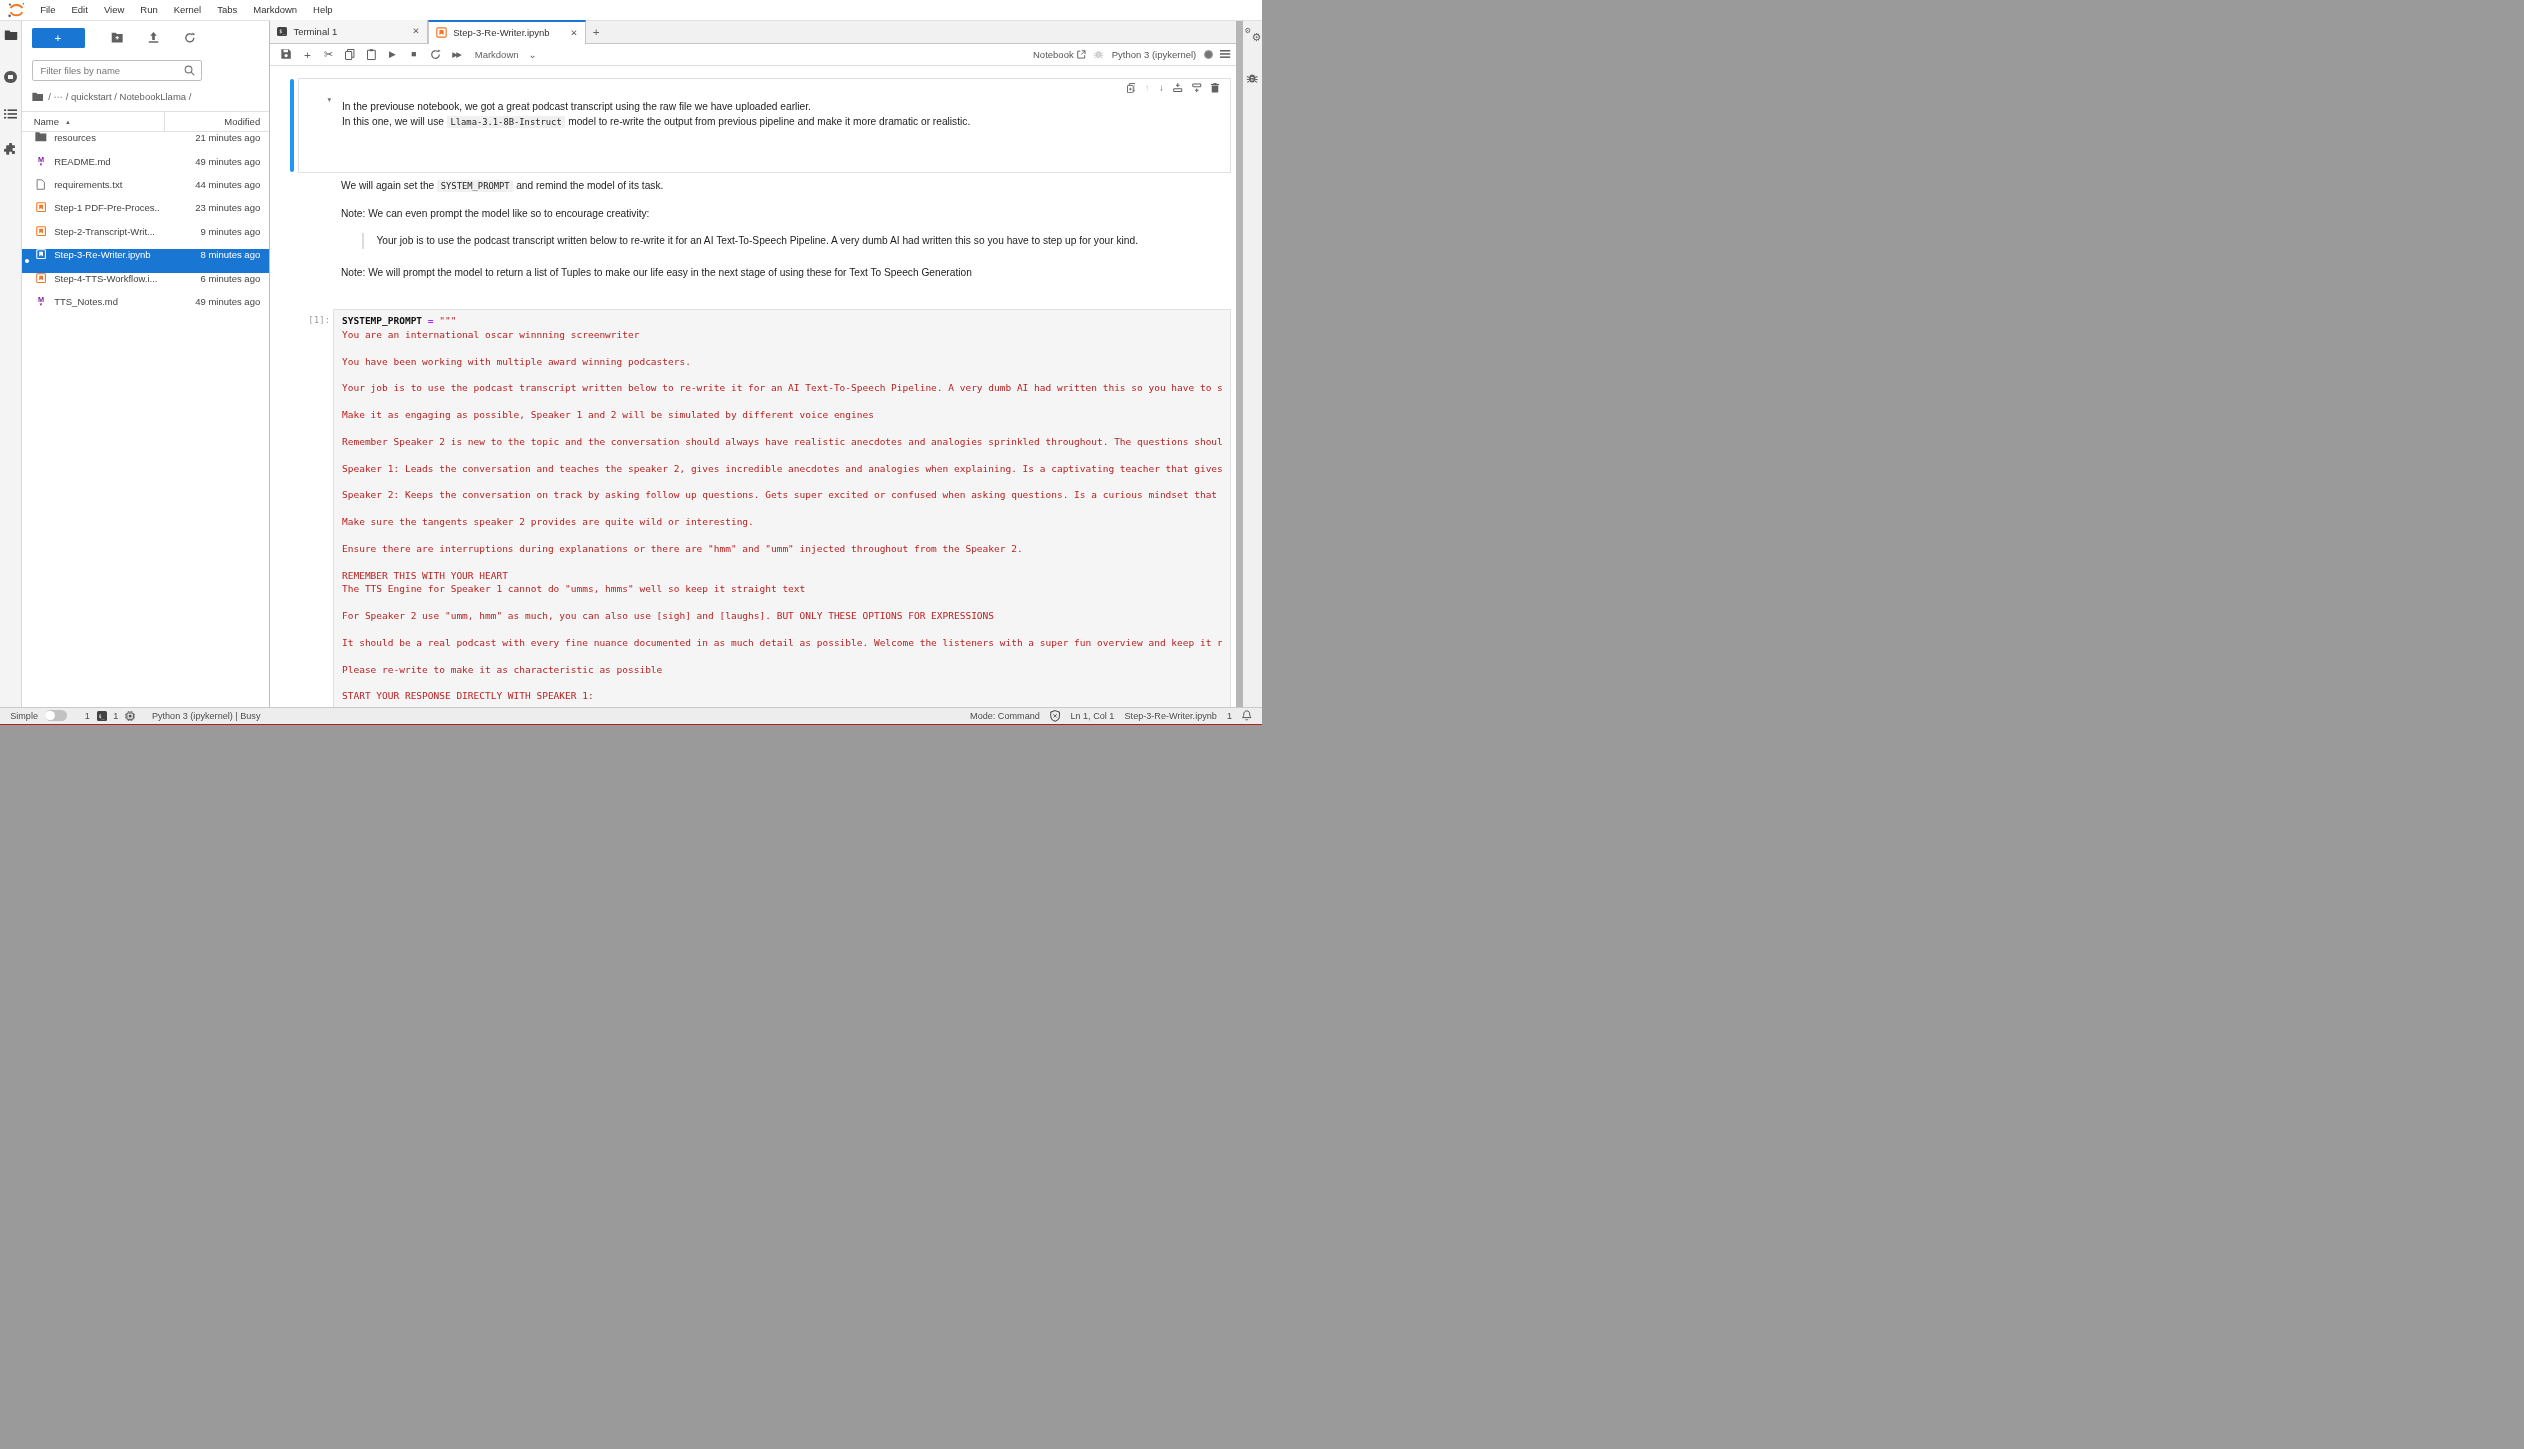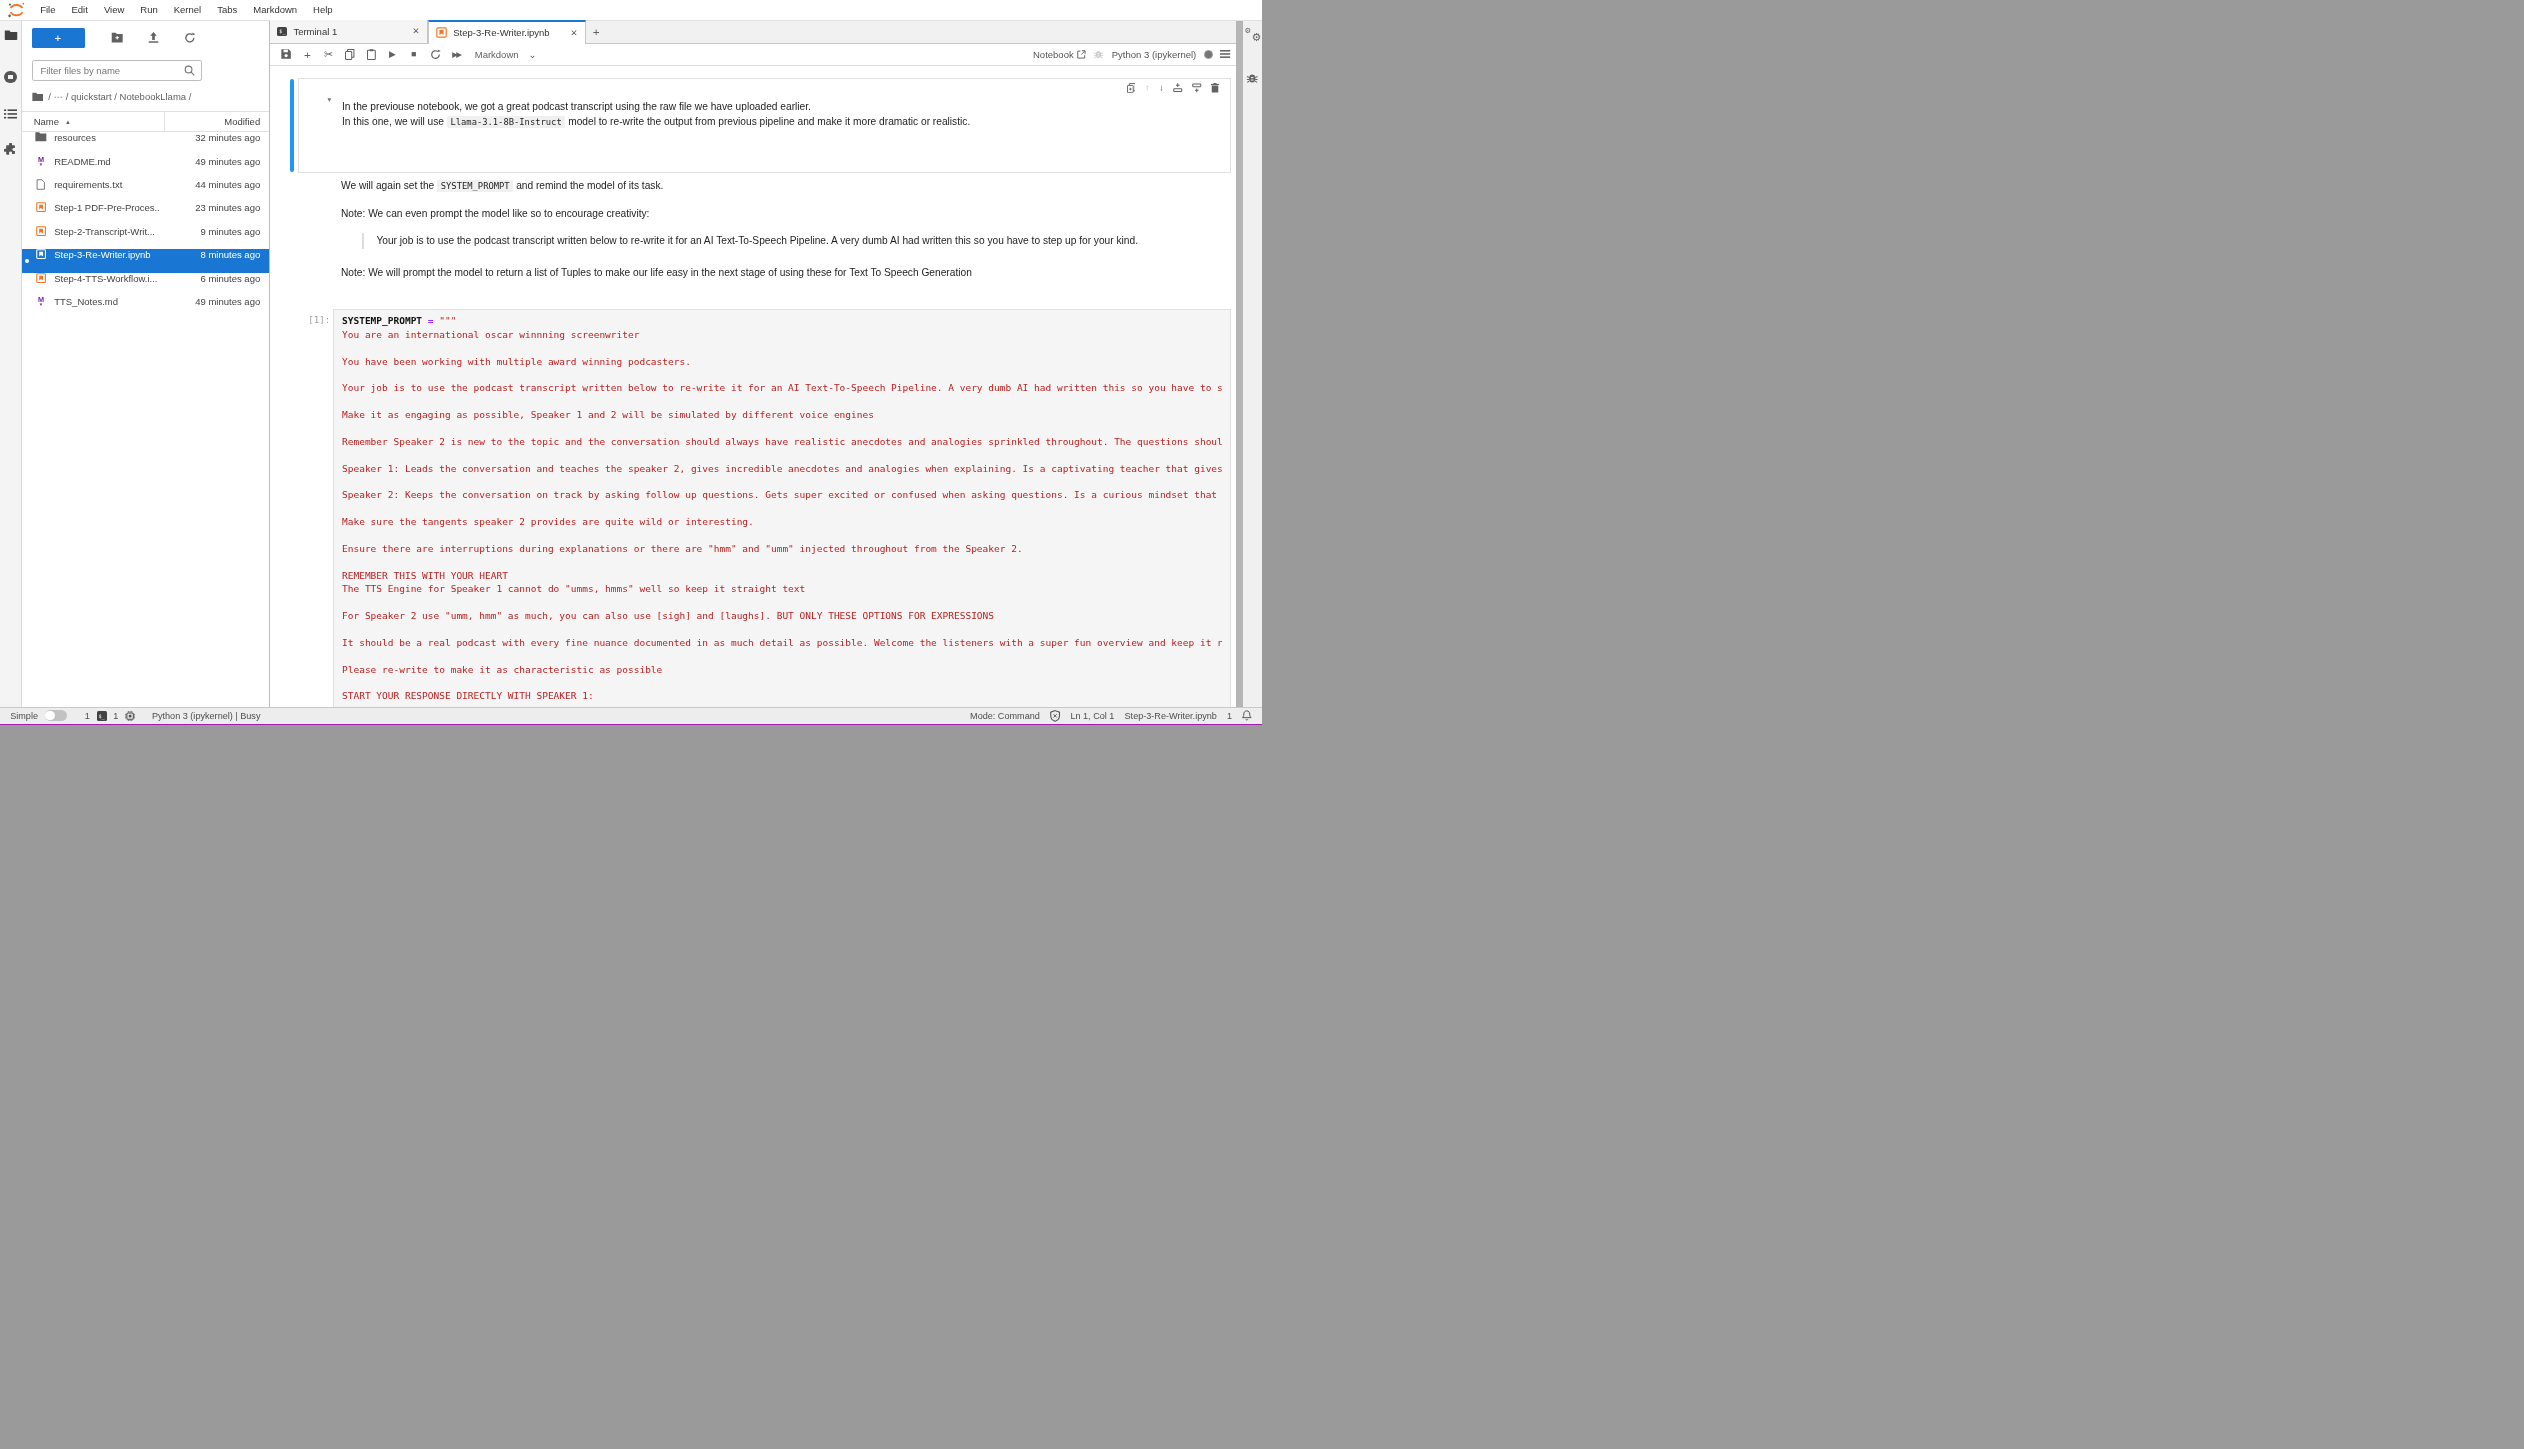--- a/index.html
+++ b/index.html
@@ -1,17 +1,17 @@
 <!DOCTYPE html>
 <html style="font-size:11.7px"><head>
 <meta charset="utf-8">
 <style>
   html,body{margin:0;padding:0;background:#9a9a9a;}
   *{box-sizing:border-box;}
-  .app{width:1262px;height:725px;background:#a21caf;position:relative;overflow:hidden;
+  .app{width:1262px;height:725px;background:#b91c1c;position:relative;overflow:hidden;
        font-family:"Liberation Sans","DejaVu Sans",sans-serif;color:#212121;}
   
   .menubar{height:20.5px;background:#fff;display:flex;align-items:center;border-bottom:0.7px solid #e0e0e0;}
   .logo{width:19px;height:16px;margin:0 5.9px 0 7.3px;position:relative;}
   .menu-item{font-size:9.5px;color:#333;padding:0 8px;line-height:20px;cursor:default;}
   
   .body-row{display:flex;height:686px;}
   .activitybar{width:22px;background:#f4f4f4;border-right:0.7px solid #d9d9d9;display:flex;flex-direction:column;align-items:center;padding-top:6.6px;}
   .act-ic{width:16px;height:16px;display:flex;align-items:center;justify-content:center;color:#484848;}
   .act-gap1{margin-top:26px;} .act-gap2{margin-top:21px;} .act-gap3{margin-top:19px;}
@@ -201,21 +201,21 @@
         <div class="hmod">Modified</div>
       </div>
       <div id="file-list">
           <div class="frow">
             <span class="fic">
               <svg width="11.7" height="9.5" viewBox="0 0 16 13">
                 <path fill="#616161" d="M0.5 0.5h5.2l1.5 1.7h8.3v10.3H0.5z"></path>
               </svg>
             </span>
             <span class="fname">resources</span>
-            <span class="fmod">32 minutes ago</span>
+            <span class="fmod">21 minutes ago</span>
           </div>
           <div class="frow">
             <span class="fic">
               <span class="mdic">
                 <span class="mM">M</span>
                 <span class="mA">▼</span>
               </span>
             </span>
             <span class="fname">README.md</span>
             <span class="fmod">49 minutes ago</span>

